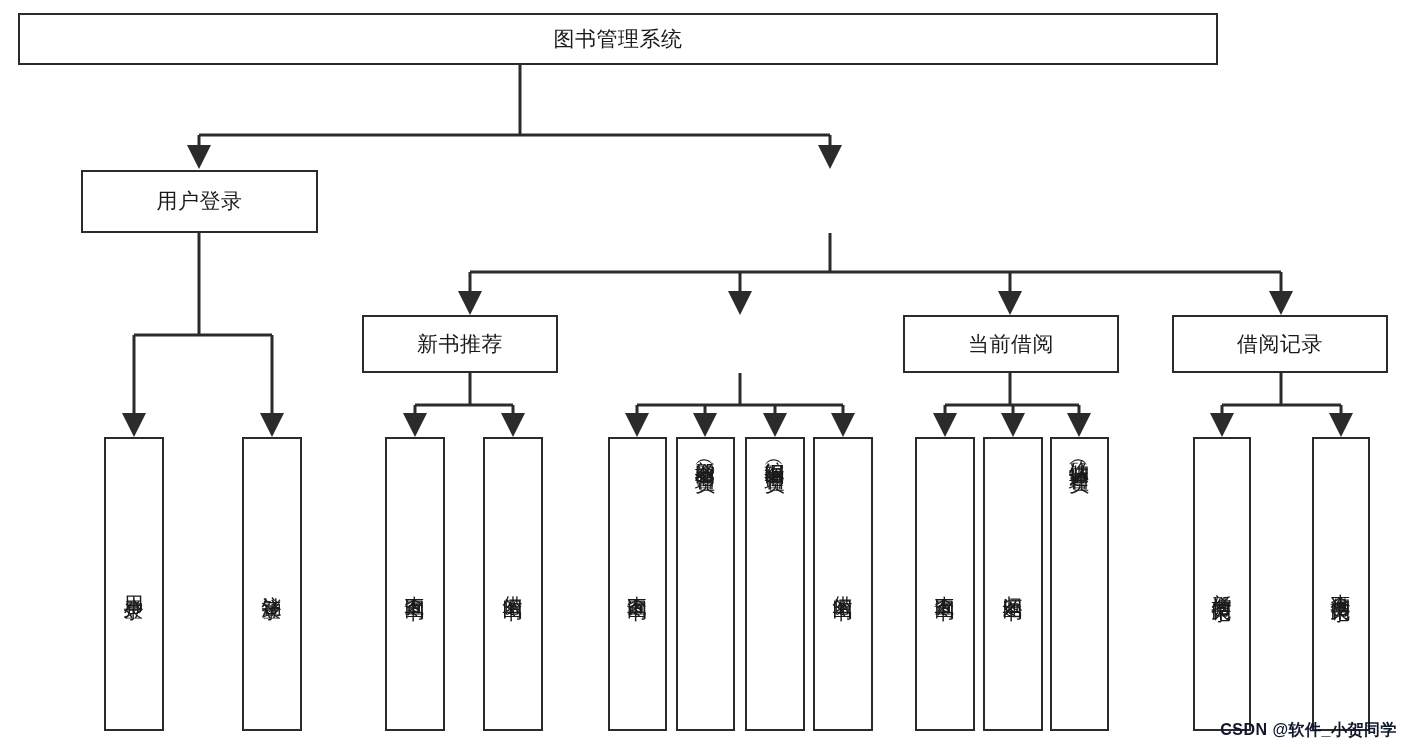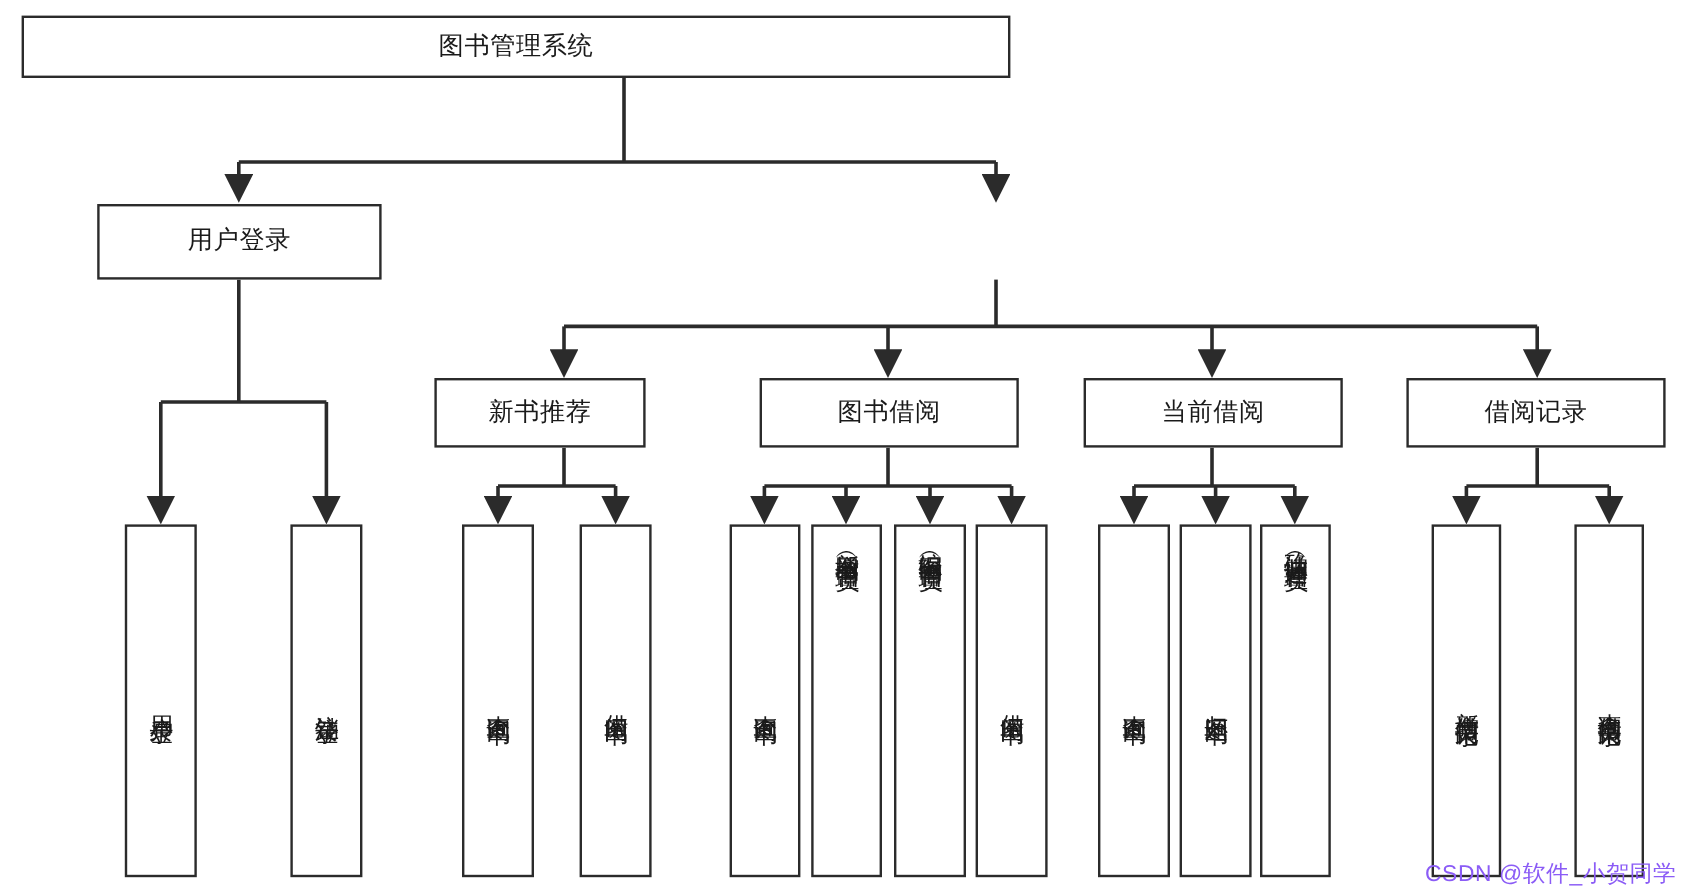--- a/index.html
+++ b/index.html
@@ -63,25 +63,26 @@
   }
   
   .node.vert.centred {
     align-items: center;
     padding-top: 0;
   }
   #watermark {
     position: absolute;
     right: 8px;
     bottom: 6px;
-    font-size: 19px;
-    color: #8b5cf6;
+    font-size: 16px;
+    color: #0f172a;
     letter-spacing: 0.5px;
     white-space: nowrap;
     pointer-events: none;
+    font-weight: bold;
   }
 </style>
 </head>
 <body>
 
 <div id="diagram">
 
   <svg id="connectors" viewBox="0 0 1405 747" xmlns="http://www.w3.org/2000/svg">
     <defs>
       <marker id="arrow" viewBox="0 0 12 12" refX="10" refY="6" markerWidth="8" markerHeight="8" orient="auto-start-reverse">
@@ -125,36 +126,33 @@
       <path d="M1013,405 L1013,433" marker-end="url(#arrow)"></path>
       <path d="M1079,405 L1079,433" marker-end="url(#arrow)"></path>
 
       <path d="M1281,373 L1281,405"></path>
       <path d="M1222,405 L1341,405"></path>
       <path d="M1222,405 L1222,433" marker-end="url(#arrow)"></path>
       <path d="M1341,405 L1341,433" marker-end="url(#arrow)"></path>
     </g>
   </svg>
 
-  <div class="node horiz" style="left:18px; top:13px; width:824px; height:52px;">
+  <div class="node horiz" style="left:18px; top:13px; width:1200px; height:52px;">
     <span class="node-label">图书管理系统</span>
   </div>
 
   <div class="node horiz" style="left:81px; top:170px; width:237px; height:63px;">
     <span class="node-label">用户登录</span>
   </div>
 
 
-  <div class="node horiz" style="left:362px; top:315px; width:176px; height:58px;">
+  <div class="node horiz" style="left:362px; top:315px; width:196px; height:58px;">
     <span class="node-label">新书推荐</span>
   </div>
 
-  <div class="node horiz" style="left:633px; top:315px; width:216px; height:58px;">
-    <span class="node-label">图书借阅</span>
-  </div>
 
   <div class="node horiz" style="left:1172px; top:315px; width:216px; height:58px;">
     <span class="node-label">借阅记录</span>
   </div>
 
   <div class="node horiz" style="left:903px; top:315px; width:216px; height:58px;">
     <span class="node-label">当前借阅</span>
   </div>
 
   <div class="node vert centred" style="left:104px; top:437px; width:60px; height:294px;">

